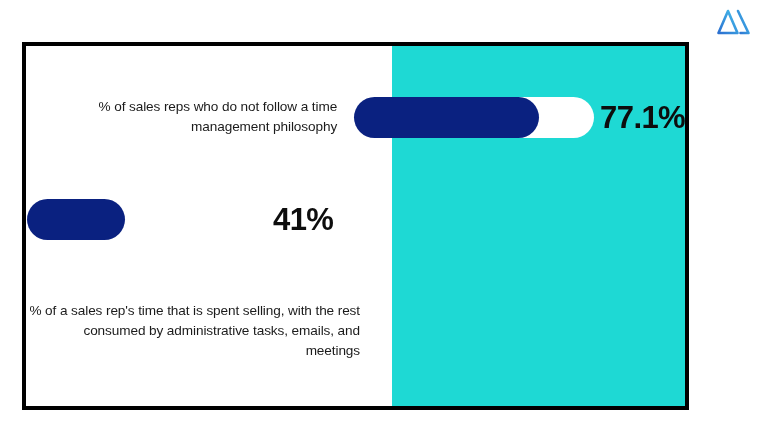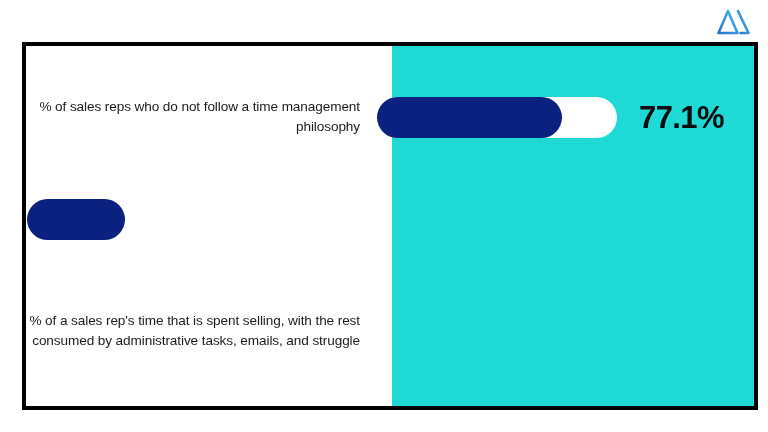--- a/index.html
+++ b/index.html
@@ -33,21 +33,21 @@
     align-items: center;
     justify-content: center;
   }
   .logo-wrap svg { display: block; }
 
   
   .panel {
     position: absolute;
     left: 22px;
     top: 42px;
-    width: 736px;
+    width: 667px;
     height: 368px;
     box-sizing: border-box;
     border: 4px solid #000000;
     background: #ffffff;
     overflow: hidden;
   }
 
   
   .teal-field {
     position: absolute;
@@ -109,21 +109,21 @@
   .bar-fill {
     position: absolute;
     left: 0;
     top: 0;
     height: 100%;
     background: #0A2180;
     border-radius: 21px;
   }
 
   .bar-value {
-    margin-left: 22px;
+    margin-left: 6px;
     font-size: 31px;
     font-weight: 700;
     color: #0d0d0d;
     font-family: "Liberation Sans", sans-serif;
     letter-spacing: -0.6px;
     white-space: nowrap;
     line-height: 1;
   }
 </style>
 </head>
@@ -160,22 +160,23 @@
           </div>
           <div class="bar-value">77.1%</div>
         </div>
       </div>
 
       <div class="row row-2">
         <div class="bar-area">
           <div class="bar-track">
             <div class="bar-fill" style="width: 41%; background: rgb(10, 33, 128);"></div>
           </div>
+          <div class="bar-value">41%</div>
         </div>
       </div>
 
       <div class="row row-3">
-        <div class="row-label">% of a sales rep's time that is spent selling, with the rest consumed by administrative tasks, emails, and struggle</div>
+        <div class="row-label">% of a sales rep's time that is spent selling, with the rest consumed by administrative tasks, emails, and meetings</div>
       </div>
 
     </div>
   </div>
 </div>
 
 </body></html>

